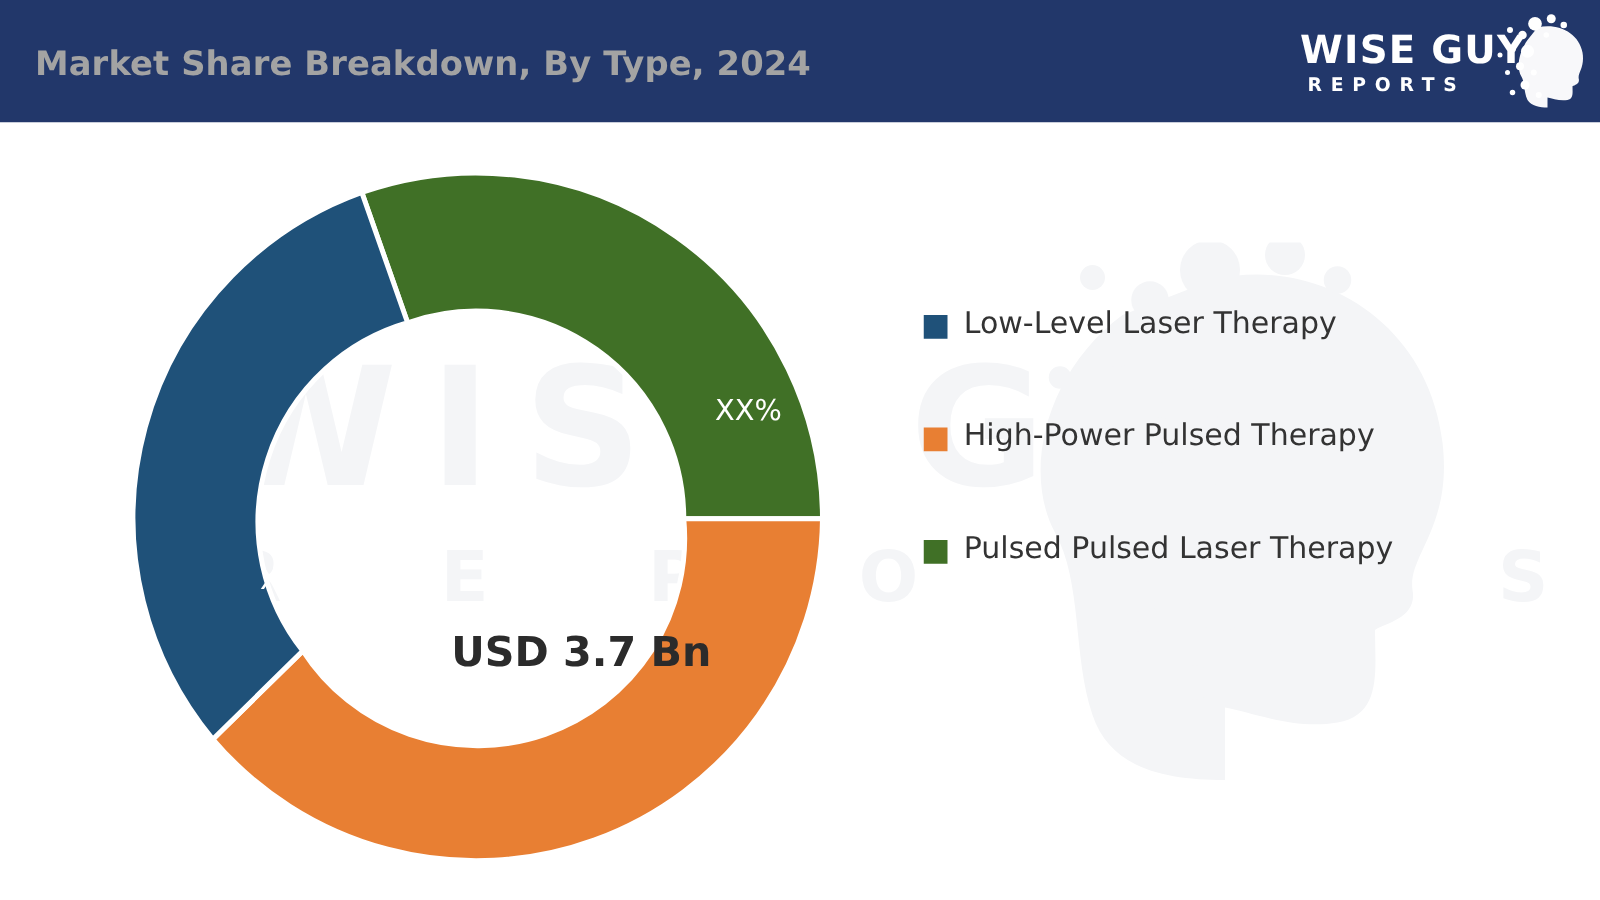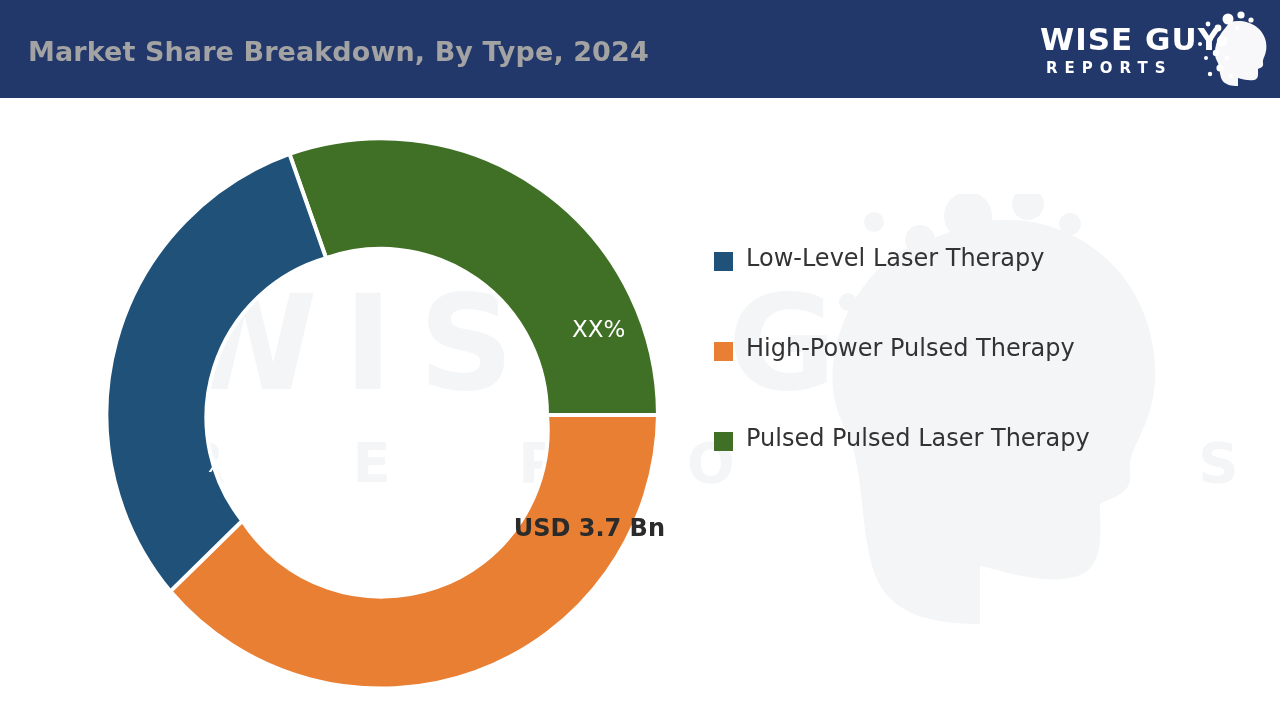--- a/index.html
+++ b/index.html
@@ -114,34 +114,34 @@
     color: #ffffff;
     font-family: "DejaVu Sans", "Liberation Sans", sans-serif;
     white-space: nowrap;
   }
   .lbl-blue   { left: 124px; top: 333px; }
   .lbl-green  { left: 488px; top: 198px; }
 
   .center-label {
     position: absolute;
     left: 181px;
-    top: 396px;
+    top: 384px;
     width: 400px;
-    text-align: right;
-    font-size: 24px;
+    text-align: center;
+    font-size: 33px;
     font-weight: bold;
     color: #2b2b2b;
     font-family: "DejaVu Sans", "Liberation Sans", sans-serif;
     white-space: nowrap;
   }
 
   
   .legend {
     position: absolute;
-    left: 714px;
+    left: 739px;
     top: 146px;
     width: 470px;
   }
   .legend-item {
     position: relative;
     height: 90px;
   }
   .legend-swatch {
     position: absolute;
     left: 0;

